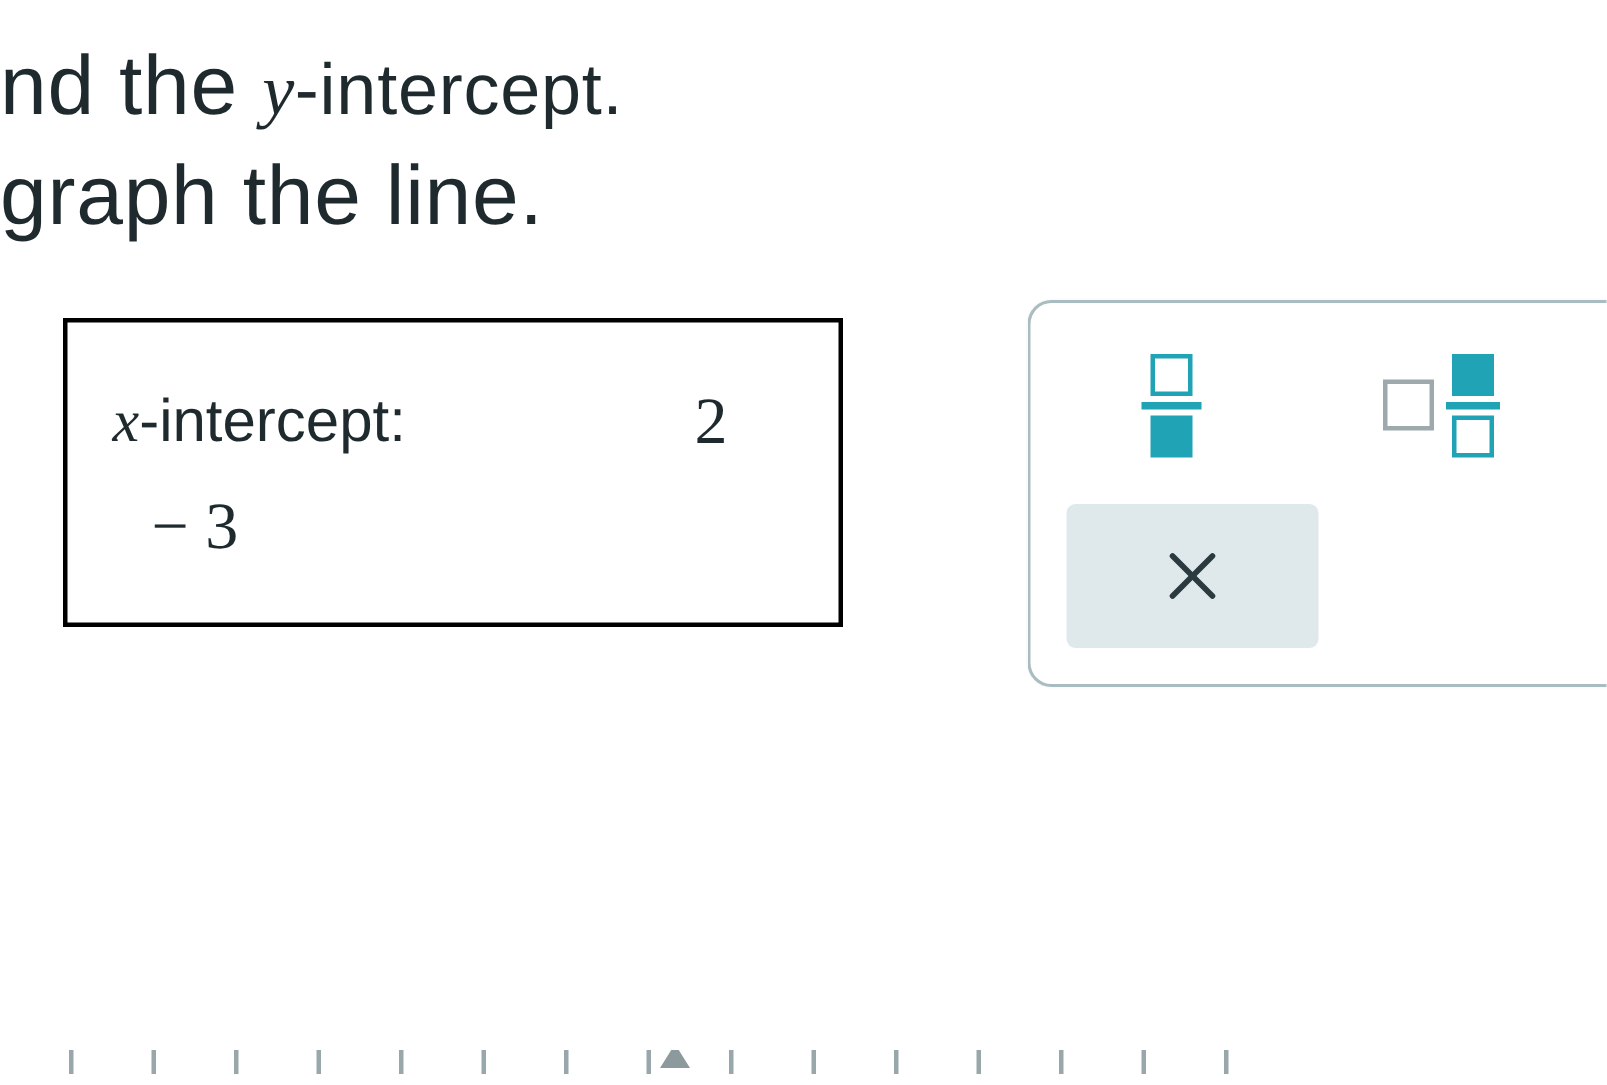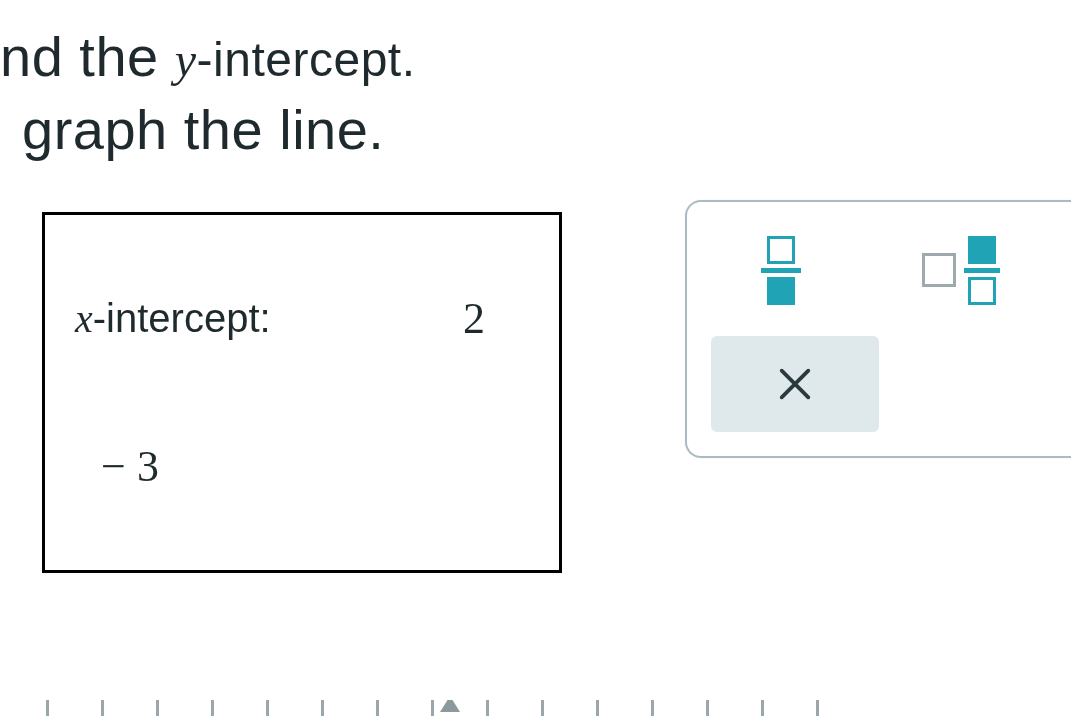--- a/index.html
+++ b/index.html
@@ -16,36 +16,36 @@
       position: absolute;
       top: 0;
       left: 0;
       font-size: 56px;
       line-height: 1.3;
       letter-spacing: 0.5px;
       color: #1f2a2e;
       margin-top: 21px;
     }
     .line1 { white-space: nowrap; }
-    .line2 { white-space: nowrap; padding-left: 22px; }
+    .line2 { white-space: nowrap; }
     .math-italic {
       font-family: Georgia, 'Times New Roman', serif;
       font-style: italic;
       font-size: 48px;
     }
     .smaller-text {
       font-size: 48px;
     }
 
     .answers-box {
       position: absolute;
       top: 212px;
       left: 42px;
       width: 520px;
-      height: 361px;
+      height: 206px;
       border: 3px solid #000;
       padding: 30px 30px;
       display: grid;
       grid-template-columns: 1fr auto;
       grid-template-rows: 1fr 1fr;
       align-items: center;
       column-gap: 40px;
     }
     .label {
       font-size: 40px;

